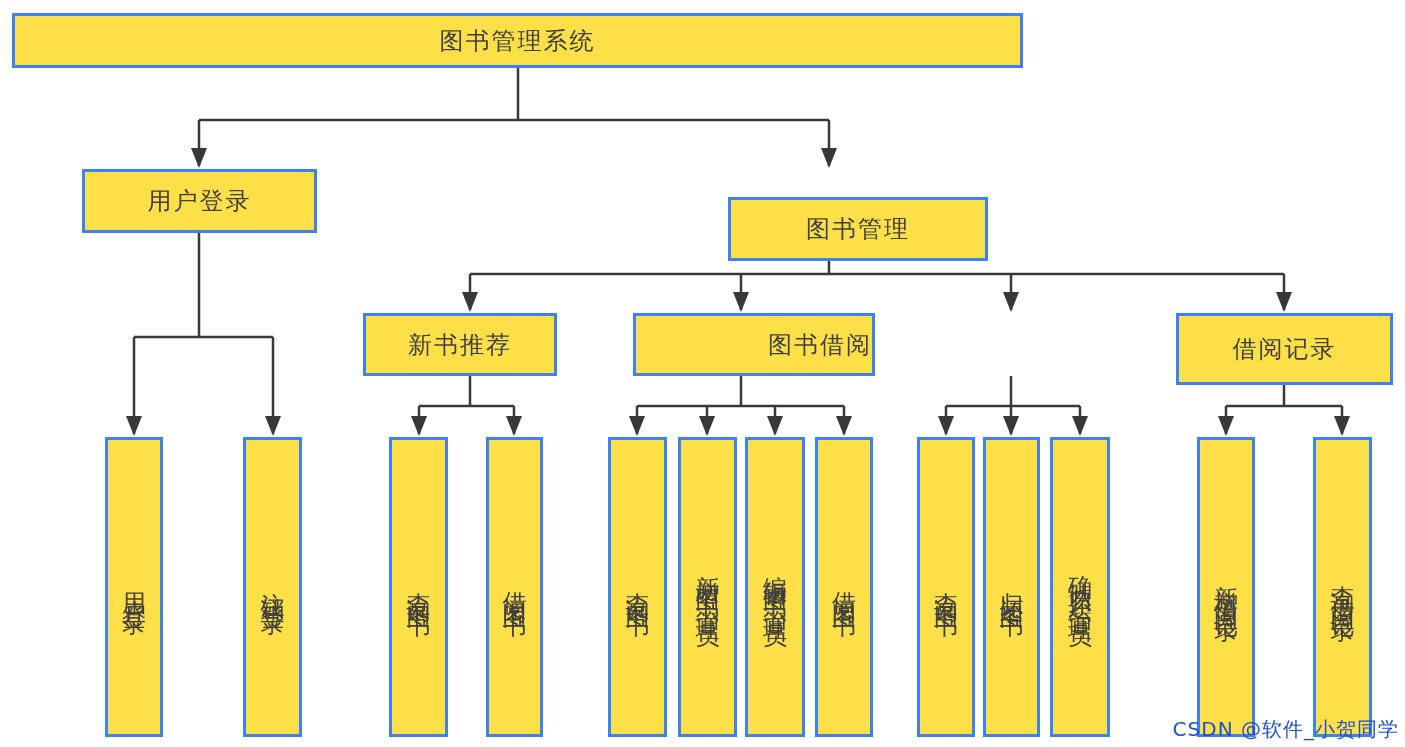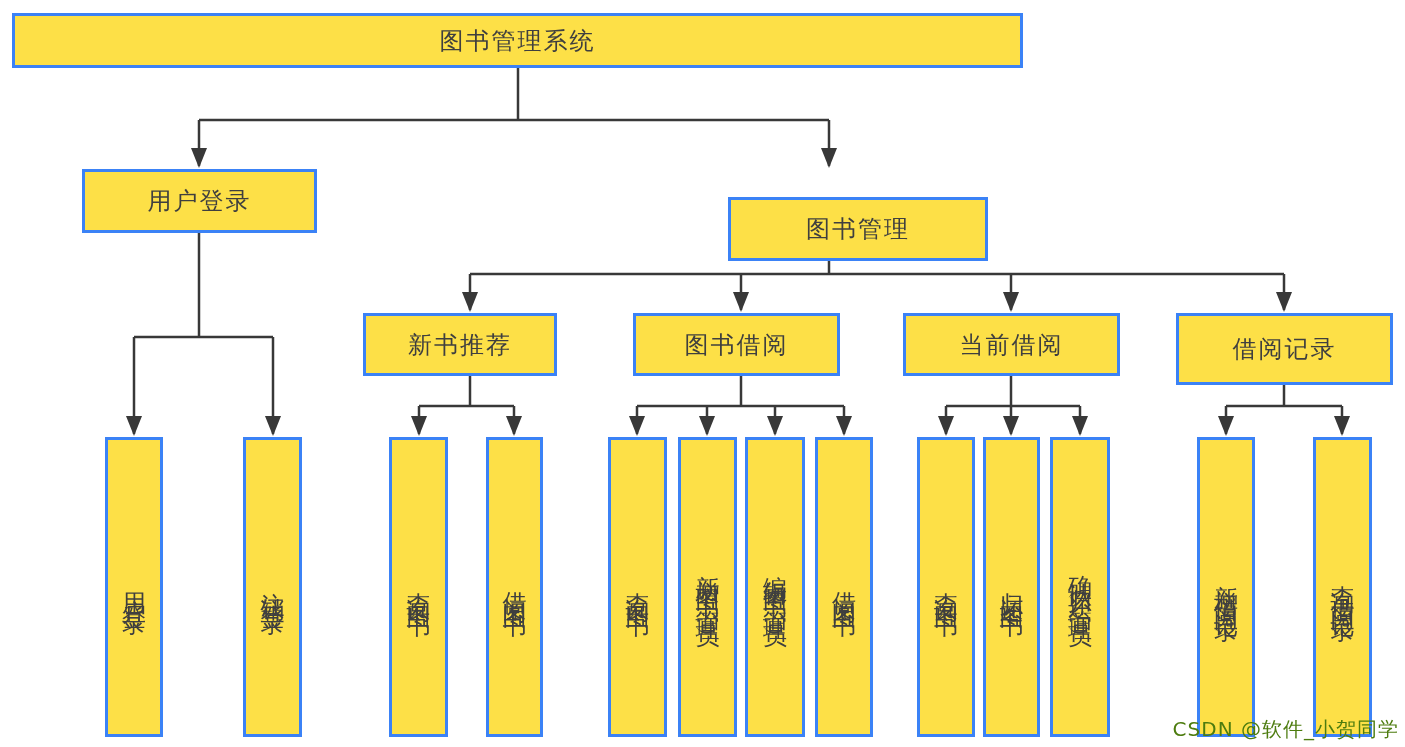--- a/index.html
+++ b/index.html
@@ -33,29 +33,29 @@
     font-size: 24px;
     letter-spacing: 7px;
     white-space: nowrap;
   }
   .watermark {
     position: absolute;
     right: 6px;
     bottom: 4px;
     font-size: 20px;
     letter-spacing: 1px;
-    color: #4d7c0f;
+    color: #1d4ed8;
     white-space: nowrap;
   }
   
   .n-root  { left: 12px;  top: 13px;  width: 1011px; height: 55px; }
   .n-login { left: 82px;  top: 169px; width: 235px;  height: 64px; }
   .n-mgmt  { left: 728px; top: 169px; width: 260px;  height: 64px; margin-top: 28px; }
   .n-rec   { left: 363px; top: 313px; width: 194px;  height: 63px; }
-  .n-bor   { left: 633px; top: 313px; width: 207px;  height: 63px; }
+  .n-bor   { left: 633px; top: 313px; width: 242px;  height: 63px; justify-content: flex-end; }
   .n-cur   { left: 903px; top: 313px; width: 217px;  height: 63px; }
   .n-red   { left: 1176px; top: 313px; width: 217px; height: 72px; }
   .l1  { left: 105px;  top: 437px; width: 58px; height: 300px; }
   .l2  { left: 243px;  top: 437px; width: 59px; height: 300px; }
   .l3  { left: 389px;  top: 437px; width: 59px; height: 300px; }
   .l4  { left: 486px;  top: 437px; width: 57px; height: 300px; }
   .l5  { left: 608px;  top: 437px; width: 59px; height: 300px; }
   .l6  { left: 678px;  top: 437px; width: 59px; height: 300px; }
   .l7  { left: 745px;  top: 437px; width: 60px; height: 300px; }
   .l8  { left: 815px;  top: 437px; width: 58px; height: 300px; }
@@ -130,23 +130,20 @@
   <div class="node hnode n-mgmt">
     <span>图书管理</span>
   </div>
 
   <div class="node hnode n-rec">
     <span>新书推荐</span>
   </div>
   <div class="node hnode n-bor">
     <span>图书借阅</span>
   </div>
-  <div class="node hnode n-cur">
-    <span>当前借阅</span>
-  </div>
   <div class="node hnode n-red">
     <span>借阅记录</span>
   </div>
 
   <div class="node vnode l1">
     <span>用户登录</span>
   </div>
   <div class="node vnode l2">
     <span>注销登录</span>
   </div>

